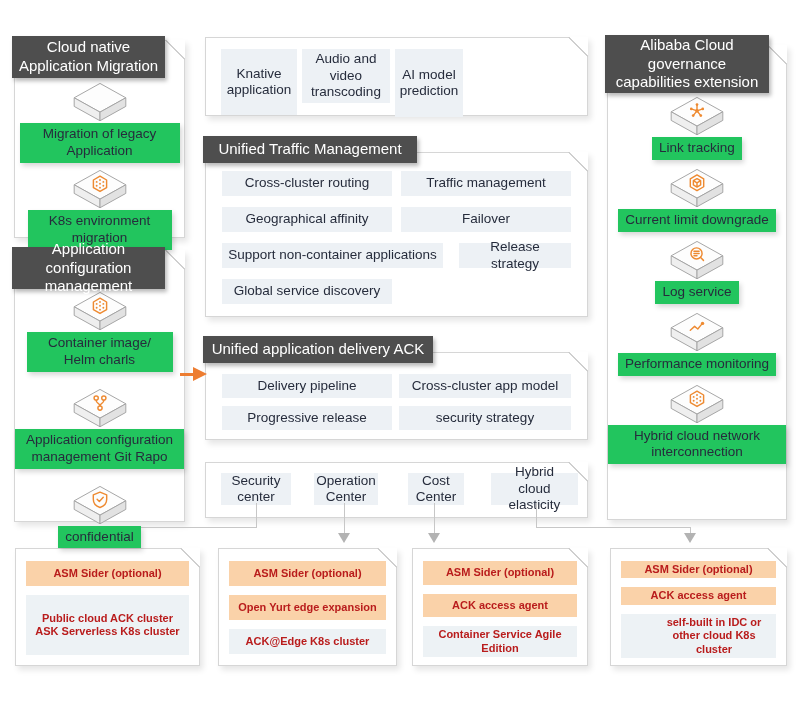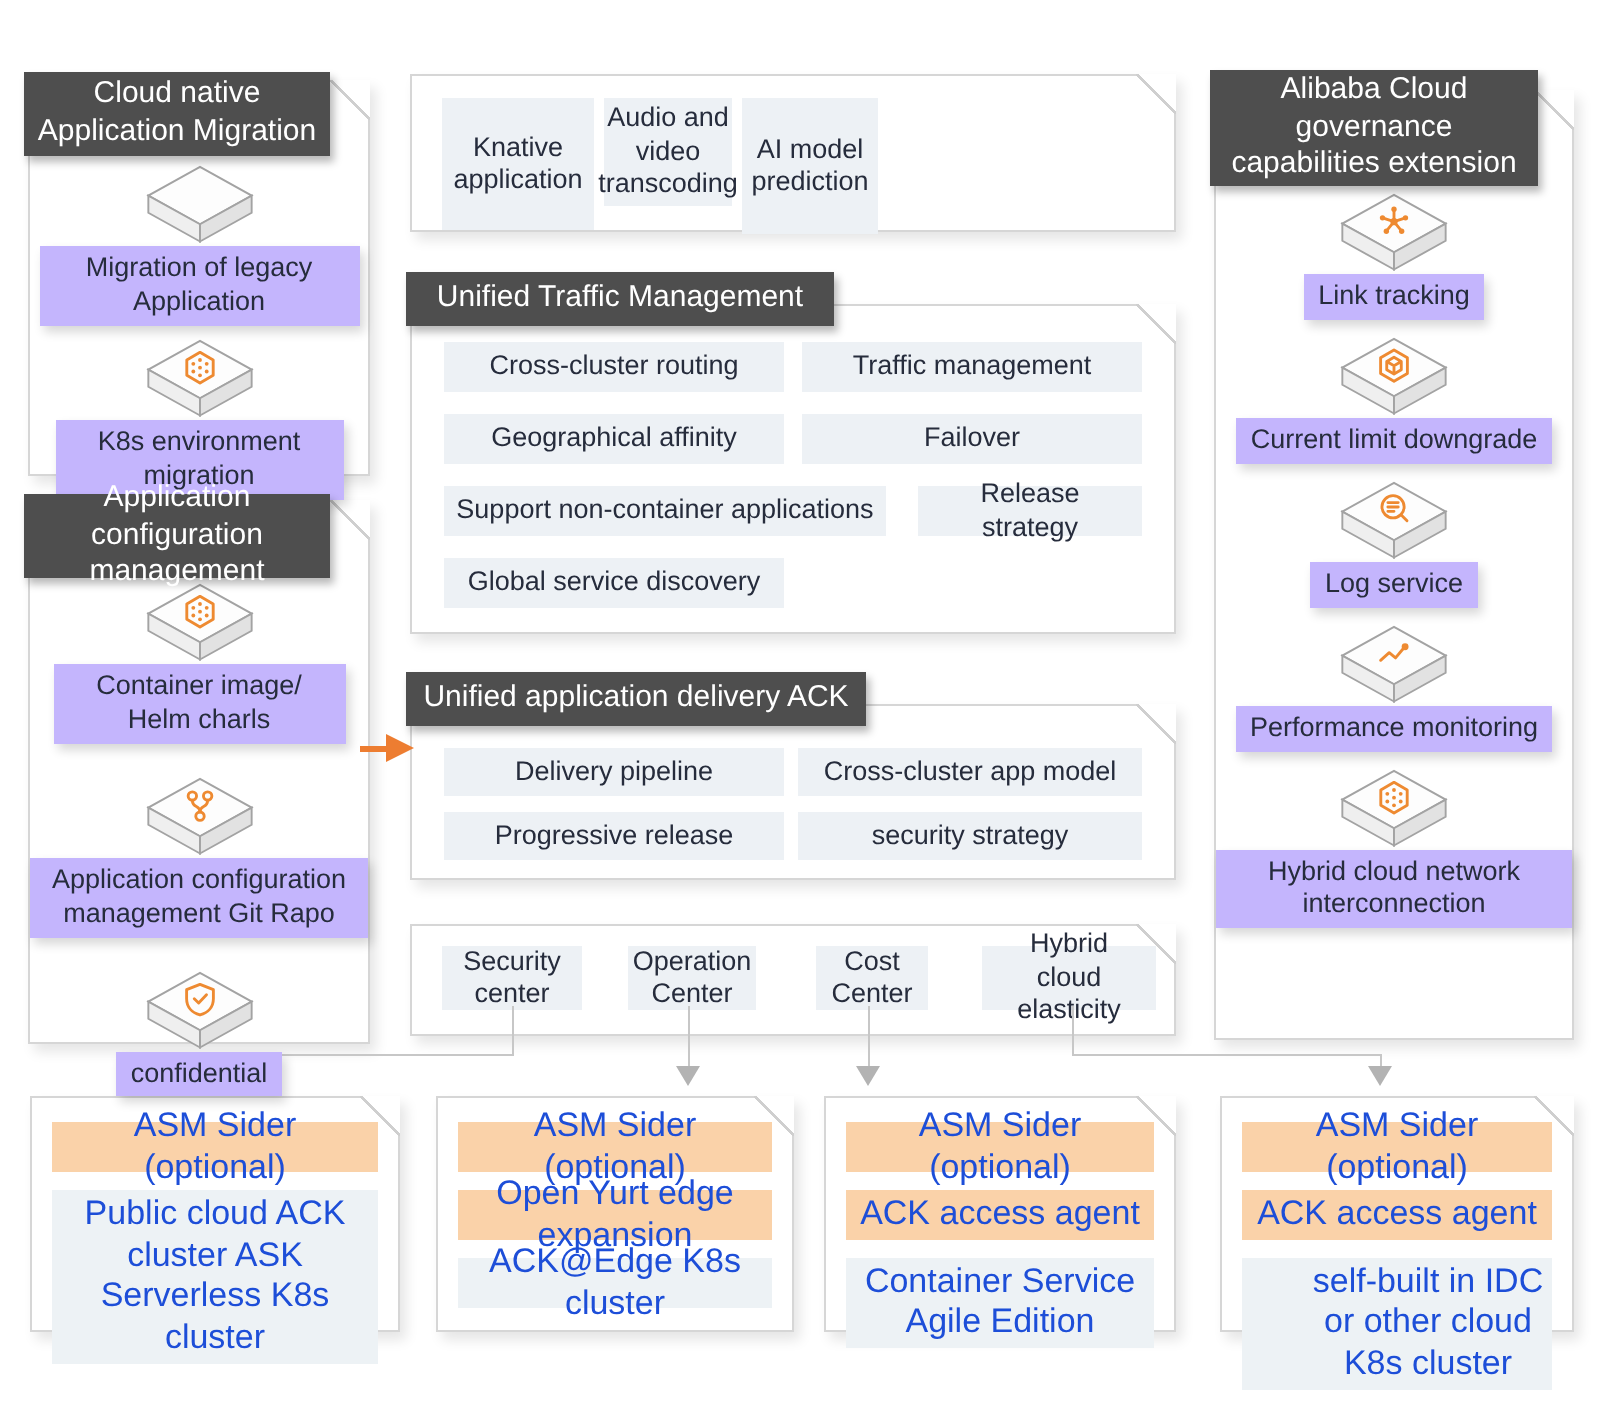--- a/index.html
+++ b/index.html
@@ -10,40 +10,40 @@
   .panel::after{content:"";position:absolute;top:-1px;right:-1px;width:20px;height:20px;
          background:linear-gradient(to bottom left,#fff 0,#fff calc(50% - 1px),
                     #cfcfcf calc(50% - 1px),#cfcfcf calc(50% + 0.5px),transparent calc(50% + 0.5px));}
   .hdr{position:absolute;background:#4E4E4E;color:#fff;display:flex;align-items:center;
        justify-content:center;text-align:center;font-size:15px;line-height:1.25;
        box-shadow:2px 3px 4px rgba(0,0,0,0.28);z-index:6;padding:2px 5px;box-sizing:border-box;}
   .cell{background:#EDF1F5;color:#262C3C;display:flex;align-items:center;justify-content:center;
         text-align:center;font-size:13.5px;line-height:1.22;box-sizing:border-box;padding:2px 6px;}
   .vflex{display:flex;flex-direction:column;align-items:center;box-sizing:border-box;height:100%;}
   .node{display:flex;flex-direction:column;align-items:center;}
-  .nlabel{background:#c4b5fd;box-shadow:2px 3px 5px rgba(0,0,0,0.16);padding:3px 7px;
+  .nlabel{background:#22c55e;box-shadow:2px 3px 5px rgba(0,0,0,0.16);padding:3px 7px;
           font-size:13.5px;line-height:1.25;text-align:center;color:#262C3C;margin-top:-3px;
           position:relative;z-index:2;}
   .cube{display:block;position:relative;z-index:1;}
   .f-top{fill:#fdfdfd;stroke:#a3a3a3;stroke-width:1;}
   .f-left{fill:#efefef;stroke:#a3a3a3;stroke-width:1;}
   .f-right{fill:#e2e2e2;stroke:#a3a3a3;stroke-width:1;}
   .glyph{stroke:#EE8A31;fill:none;stroke-width:1.5;stroke-linecap:round;stroke-linejoin:round;}
   .glyph .fill{fill:#EE8A31;stroke:none;}
   .row{display:flex;justify-content:space-between;padding:0 16px;box-sizing:border-box;}
   .w170{width:170px}.w225{width:221px}.w112{width:112px}.w172{width:172px}
   .line{position:absolute;background:#c7c7c7;}
   .ahead-down{position:absolute;width:0;height:0;border-left:6.5px solid transparent;
               border-right:6.5px solid transparent;border-top:10px solid #b3b3b3;}
   .ahead-right{position:absolute;width:0;height:0;border-top:7.5px solid transparent;
               border-bottom:7.5px solid transparent;border-left:14px solid #ED7D31;}
   .r-orange{background:#FAD2A9;}
   .r-gray{background:#EDF2F5;}
   .brow{display:flex;align-items:center;justify-content:center;text-align:center;
-        font-size:17px;line-height:1.22;color:#1d4ed8;box-sizing:border-box;padding:2px 4px;}
+        font-size:11px;line-height:1.22;color:#b91c1c;box-sizing:border-box;padding:2px 4px;font-weight:bold;}
 </style>
 </head>
 <body>
 
 <svg width="0" height="0" style="position:absolute">
   <defs>
     <g id="g-cube"></g>
     <g id="g-hexagon-mesh" class="glyph">
       <path d="M0,-8 L6.9,-4 V4 L0,8 L-6.9,4 V-4 Z"></path>
       <circle class="fill" cx="0" cy="0" r="1"></circle>
@@ -158,21 +158,21 @@
         </svg>
         <div class="nlabel">confidential</div>
       </div>
     </div>
   </div>
   <div class="hdr" style="left:12px;top:247px;width:153px;height:42px;">Application configuration management</div>
 
   <div class="panel" style="left:205px;top:37px;width:383px;height:79px;">
     <div style="display:flex;gap:5px;padding:11px 0 0 15px;">
       <div class="cell" style="width:76px;height:66px;">Knative application</div>
-      <div class="cell" style="width:64px;height:54px;">Audio and video transcoding</div>
+      <div class="cell" style="width:88px;height:54px;">Audio and video transcoding</div>
       <div class="cell" style="width:68px;height:68px;">AI model prediction</div>
     </div>
   </div>
 
   <div class="panel" style="left:205px;top:152px;width:383px;height:165px;">
     <div style="display:flex;flex-direction:column;gap:11px;padding-top:18px;">
       <div class="row">
         <div class="cell w170" style="height:25px;">Cross-cluster routing</div>
         <div class="cell w170" style="height:25px;">Traffic management</div>
       </div>

